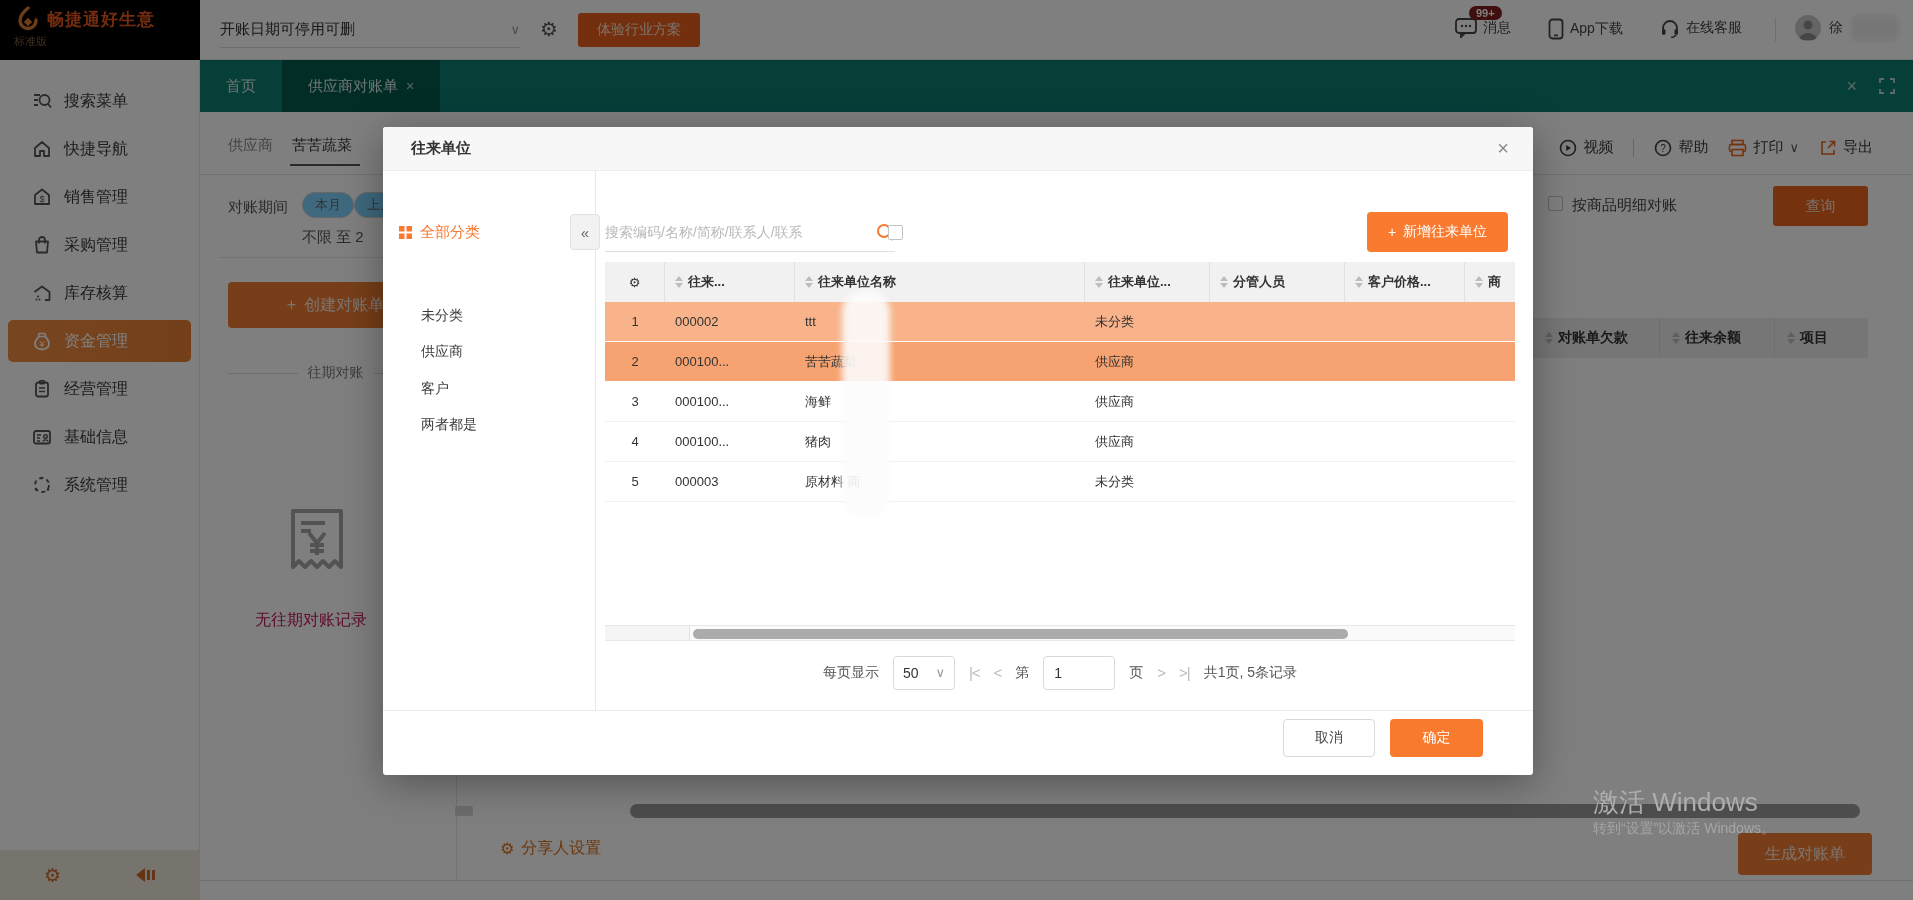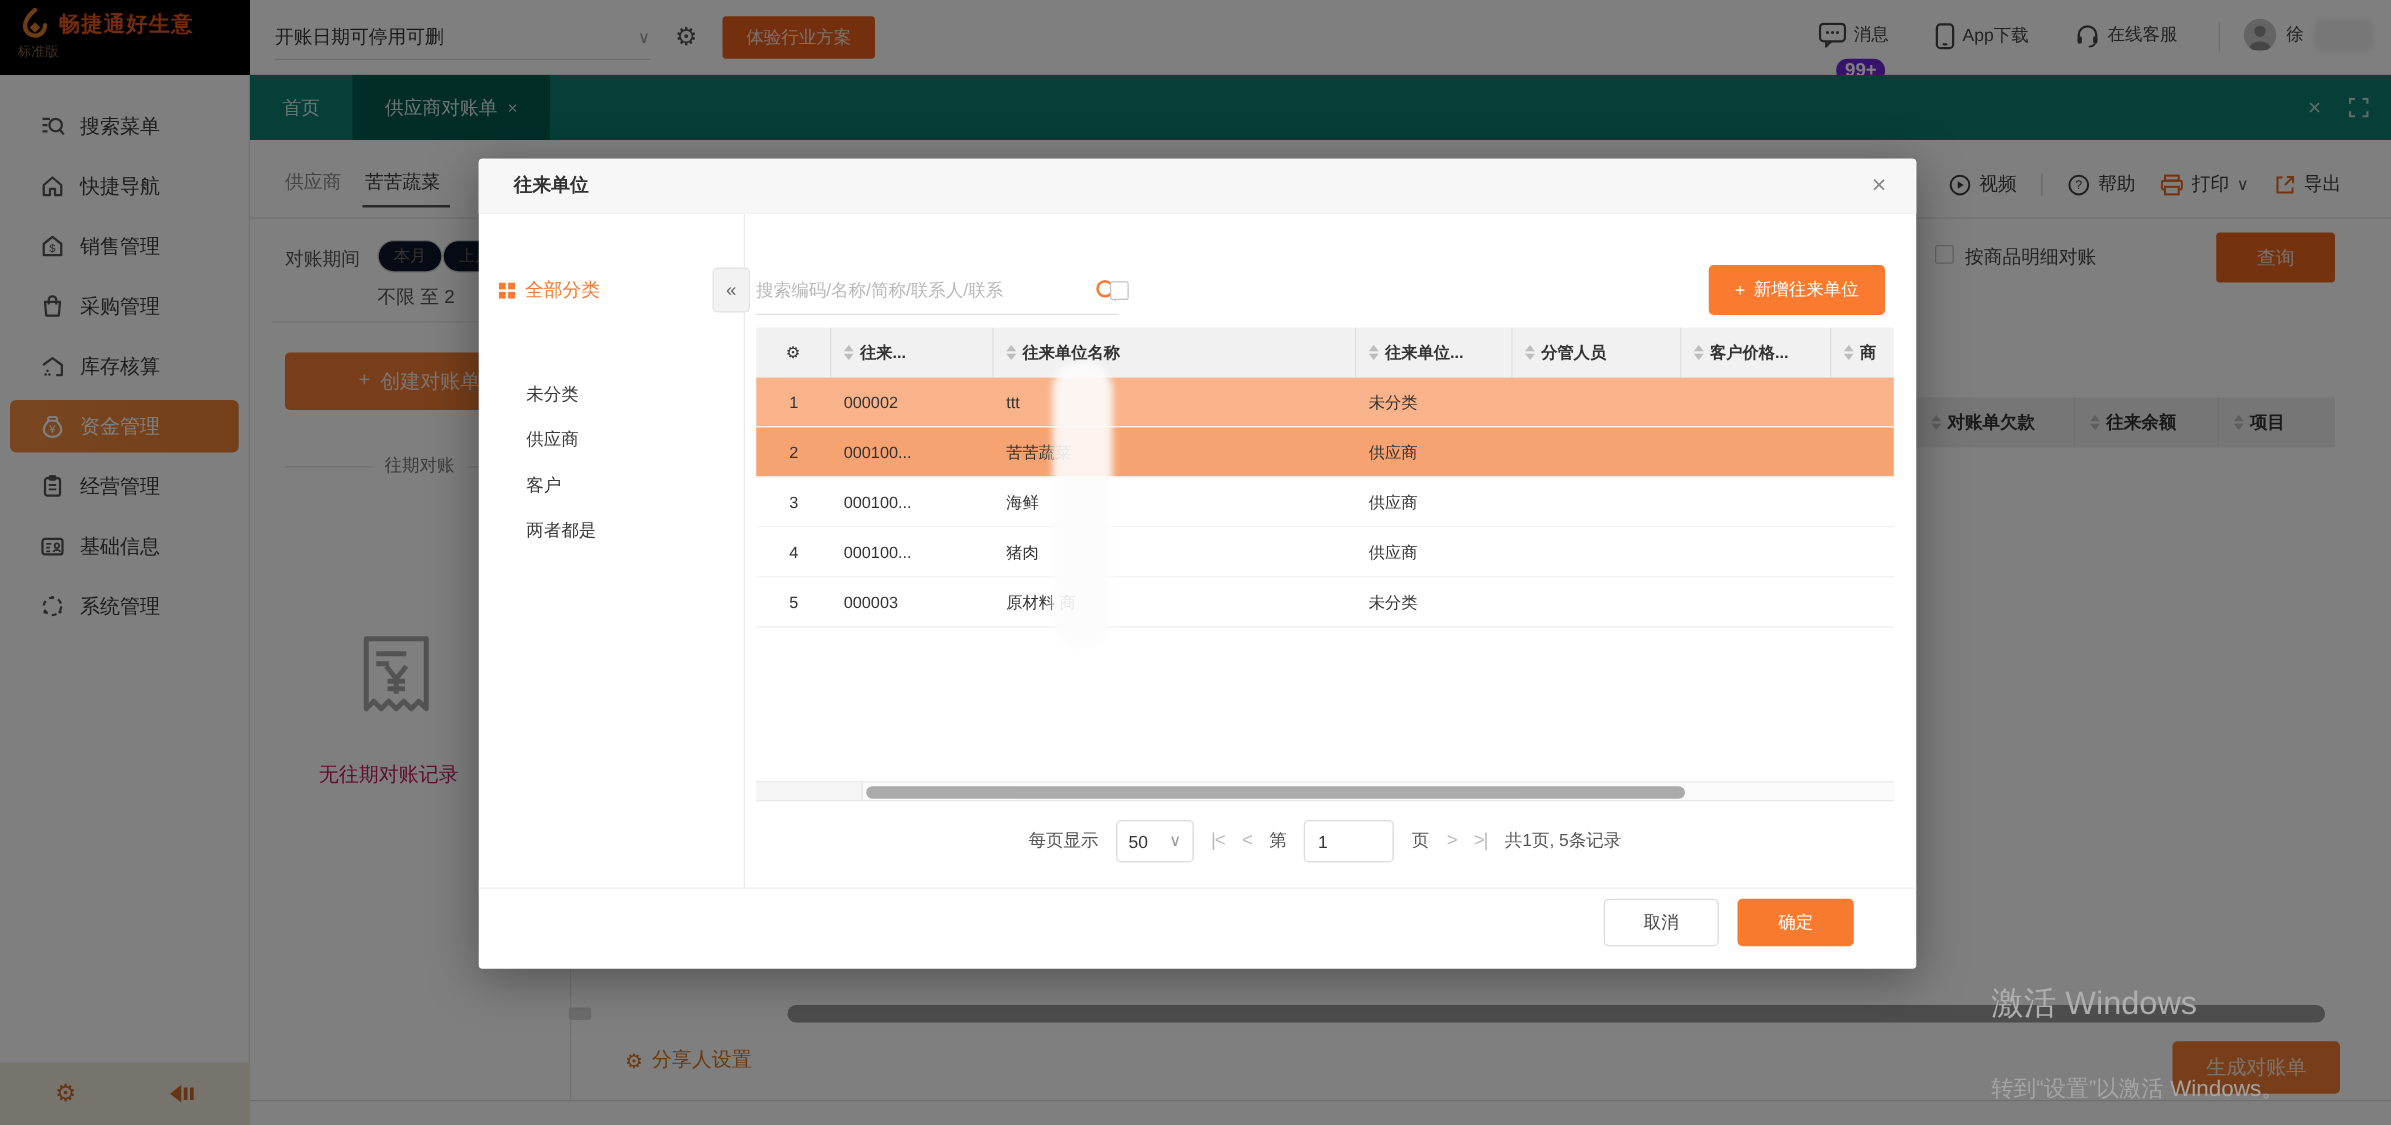--- a/index.html
+++ b/index.html
@@ -15,21 +15,21 @@
 
   
   .topbar { left:0; top:0; width:1913px; height:60px; background:#ffffff; border-bottom:1px solid #e8e8e8; }
   .logo-area { left:0; top:0; width:200px; height:60px; background:#000000; padding:6px 10px 0 14px; }
   .brand { color:#e8581c; font-size:17px; font-weight:bold; letter-spacing:1px; }
   .edition { color:#7b5b3a; font-size:11px; margin-top:2px; }
   .acct { left:220px; top:12px; width:300px; height:36px; border-bottom:1px solid #d8d8d8; display:flex; align-items:center; justify-content:space-between; font-size:15px; color:#333;gap:16px; }
   .chev { color:#999; font-size:13px; }
   .trialbtn { left:578px; top:13px; width:122px; height:34px; background:#e8601c; color:#f5e3d4; border-radius:3px; display:flex; align-items:center; justify-content:center; font-size:14px; }
   .tb-item { display:flex; align-items:center; gap:6px; color:#444; font-size:14px; }
-  .badge99 { position:absolute; left:14px; top:-12px; background:#6d28d9; color:#fff; font-size:15px; padding:1px 7px; border-radius:9px; font-weight:bold;margin-top:41px; }
+  .badge99 { position:absolute; left:14px; top:-12px; background:#7f1d1d; color:#fff; font-size:11px; padding:1px 7px; border-radius:9px; font-weight:bold; }
   .avatar { width:26px; height:26px; border-radius:50%; background:#c9c9c9; overflow:hidden; }
   .blurblob { background:rgba(235,235,235,0.85); filter:blur(2px); border-radius:6px; }
 
   
   .sidebar { left:0; top:60px; width:200px; height:790px; background:#ffffff; border-right:1px solid #e5e5e5; padding-top:14px; }
   .side-item { display:flex; align-items:center; gap:12px; height:42px; margin:6px 8px; padding-left:24px; border-radius:5px; color:#3a3a3a; font-size:16px; }
   .side-item .ic { color:#555; }
   .side-item.active { background:linear-gradient(90deg,#ef8c42,#e87f33); color:#fff; }
   .side-item.active .ic { color:#fff; }
   .side-foot { left:0; top:850px; width:200px; height:50px; background:#efe7da; display:flex; align-items:center; justify-content:space-between; padding:0 44px; }
@@ -39,36 +39,36 @@
   .tab { display:flex; align-items:center; gap:8px; padding:0 26px; color:#d7e8e4; font-size:15px; }
   .tab.active { background:#045a4f; }
   .tabbar-icons { position:absolute; right:18px; top:0; height:52px; display:flex; align-items:center; gap:22px; color:#bcd6d1; }
 
   
   .pagebody { left:200px; top:112px; width:1713px; height:788px; background:#ffffff; }
   .crumb-type { color:#8a8a8a; font-size:15px; }
   .crumb-name { color:#3d3d3d; font-size:15px; }
   .toolbar { position:absolute; right:40px; top:26px; display:flex; align-items:center; gap:20px; color:#3c3c3c; font-size:15px; }
   .tool { display:flex; align-items:center; gap:6px; }
-  .pill { border:1px solid #cfcfcf; border-radius:14px; padding:3px 12px; color:#666; font-size:13px; background:#0f172a; }
+  .pill { border:1px solid #cfcfcf; border-radius:14px; padding:3px 12px; color:#666; font-size:13px; background:#7dd3fc; }
   .querybtn { background:#e8641f; color:#f3e0d2; border-radius:3px; width:95px; height:40px; display:flex; align-items:center; justify-content:center; font-size:15px; }
   .createbtn { background:#ef7c33; color:#fbe9dc; border-radius:4px; height:46px; display:flex; align-items:center; justify-content:center; gap:8px; font-size:16px; }
   .histline { height:1px; background:#ddd; flex:1; }
   .rt-head { background:#ececec; display:flex; align-items:center; font-size:14px; font-weight:bold; color:#333; }
   .rt-cell { display:flex; align-items:center; gap:5px; padding:0 12px; height:40px; border-right:1px solid #ddd; }
   .sort { display:inline-flex; flex-direction:column; gap:2px; }
   .sort i { width:0; height:0; border-left:4px solid transparent; border-right:4px solid transparent; display:block; }
   .sort i.up { border-bottom:5px solid #bdbdbd; }
   .sort i.dn { border-top:5px solid #bdbdbd; }
   .checkbox { width:15px; height:15px; border:1px solid #c4c4c4; border-radius:2px; background:#fff; display:inline-block; }
 
   
   .overlay { left:0; top:0; width:1913px; height:900px; background:rgba(0,0,0,0.50); z-index:40; }
   .wm1 { color:#aeaeae; font-size:26px; z-index:45; }
-  .wm2 { color:#a5a5a5; font-size:18px; z-index:45;margin-top:39px; }
+  .wm2 { color:#a5a5a5; font-size:14px; z-index:45; }
 
   
   .modal { left:383px; top:127px; width:1150px; height:648px; background:#fff; border-radius:3px; box-shadow:0 8px 40px rgba(0,0,0,0.35); z-index:50; }
   .m-title { left:0; top:0; width:1150px; height:44px; background:#f7f7f7; border-bottom:1px solid #ececec; display:flex; align-items:center; justify-content:space-between; padding:0 24px 0 28px; border-radius:3px 3px 0 0; }
   .m-title h1 { font-size:15px; font-weight:bold; color:#333; }
   .m-close { color:#8a8a8a; font-size:20px; }
   .m-divider { left:212px; top:44px; width:1px; height:539px; background:#e9e9e9; }
   .cat-head { display:flex; align-items:center; gap:8px; color:#f8792f; font-size:15px; }
   .cat-item { color:#3a3a3a; font-size:14px; }
   .collapse-btn { left:187px; top:87px; width:30px; height:36px; background:#f2f2f2; border:1px solid #e2e2e2; border-radius:4px; display:flex; align-items:center; justify-content:center; color:#666; font-size:15px; }

